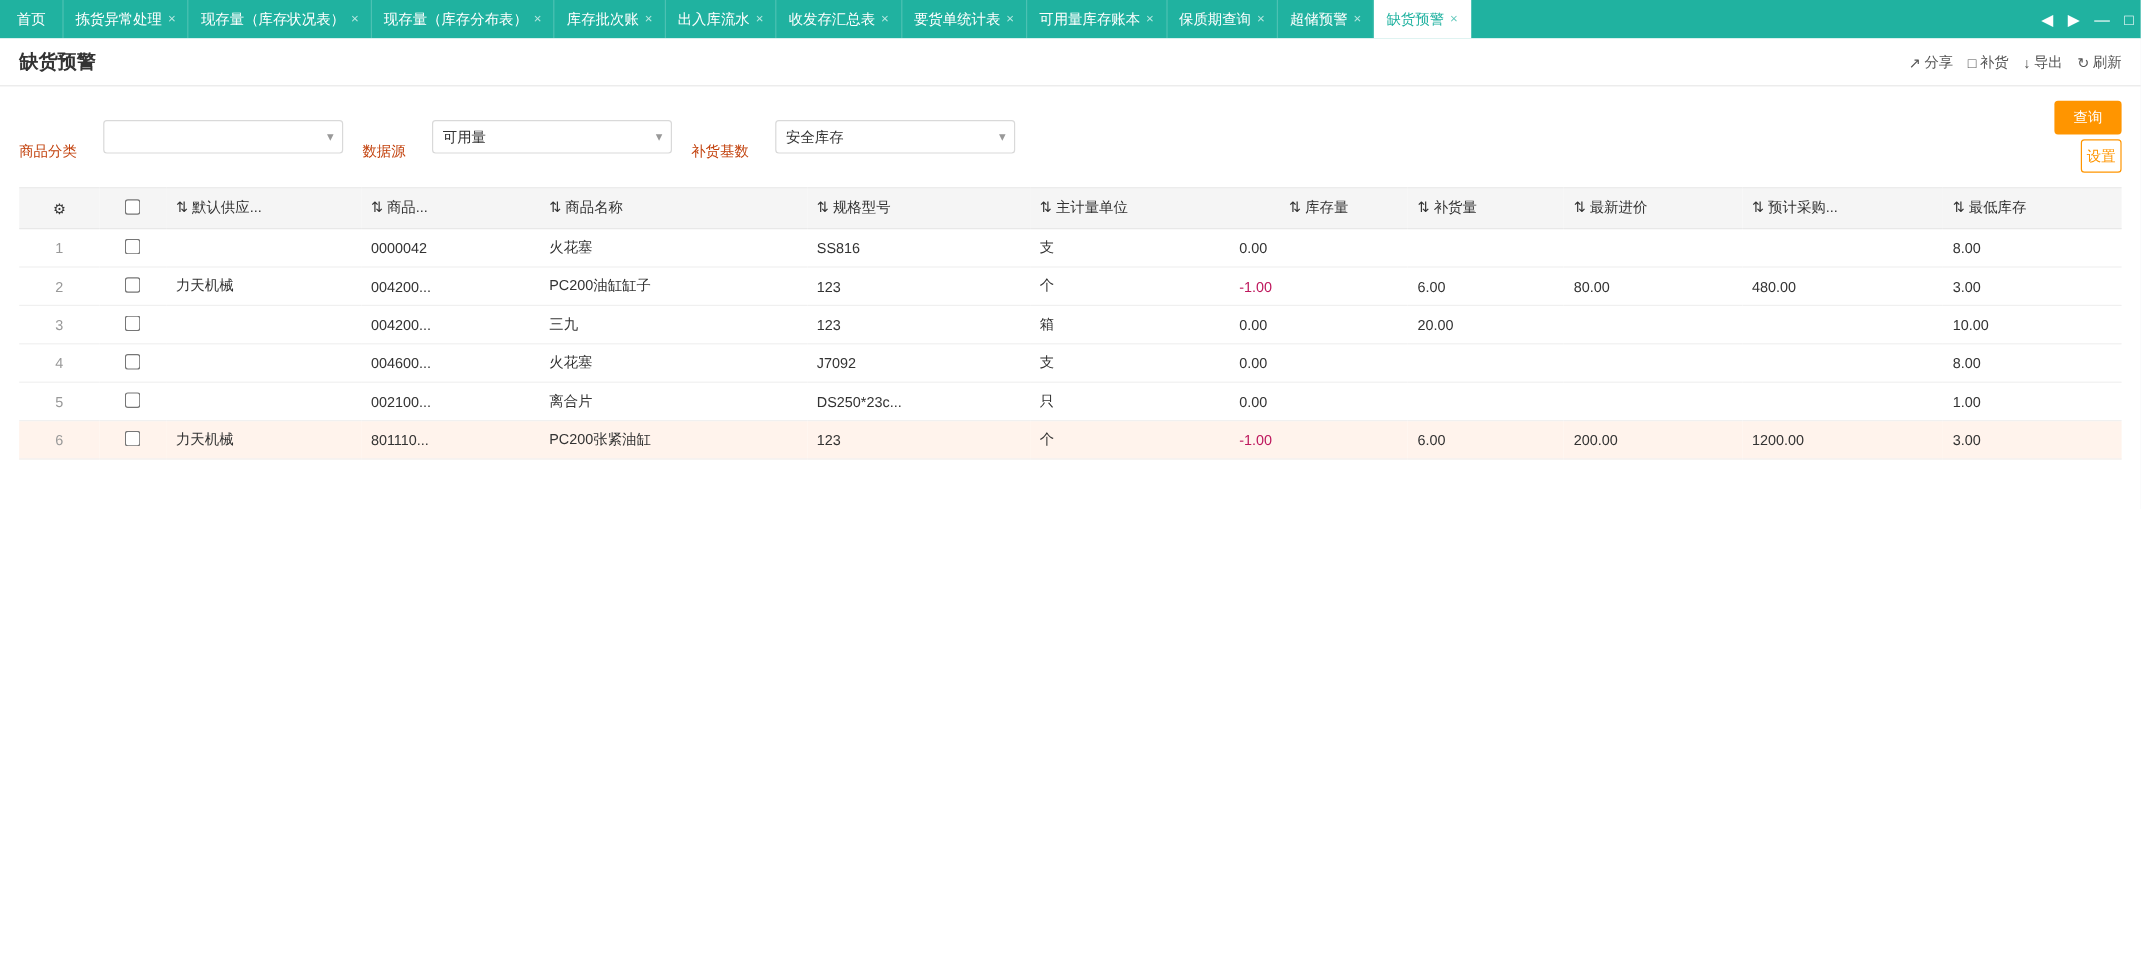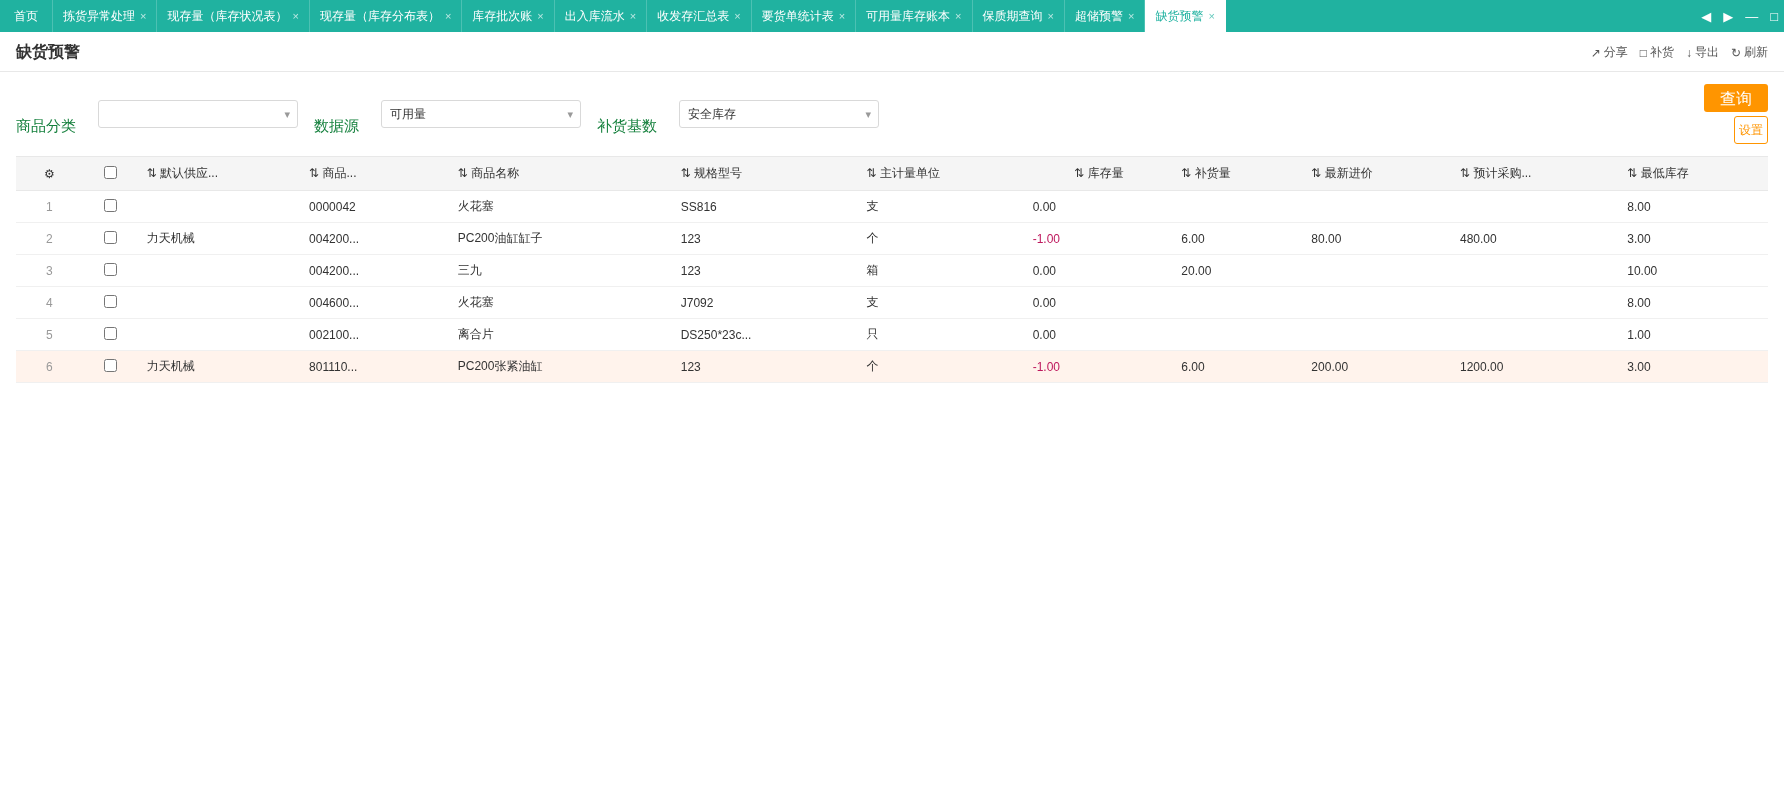--- a/index.html
+++ b/index.html
@@ -96,22 +96,22 @@
       padding: 12px 16px;
       gap: 16px;
       flex-wrap: wrap;
     }
     .filter-group {
       display: flex;
       align-items: center;
       gap: 6px;
     }
     .filter-label {
-      color: #15803d;
-      font-size: 15px;
+      color: #c2410c;
+      font-size: 12px;
       white-space: nowrap;
       margin-top: 25px;
     }
     .filter-select {
       border: 1px solid #d9d9d9;
       border-radius: 3px;
       padding: 4px 24px 4px 8px;
       font-size: 12px;
       appearance: none;
       background: #fff;
@@ -135,21 +135,21 @@
       color: #999;
       pointer-events: none;
       font-size: 11px;
     }
     .action-btn-primary {
       background: #ff9500;
       color: #fff;
       border: none;
       border-radius: 3px;
       padding: 5px 16px;
-      font-size: 16px;
+      font-size: 12px;
       cursor: pointer;
       height: 28px;
     }
     .action-btn-default {
       background: #fff;
       color: #ff9500;
       border: 1px solid #ff9500;
       border-radius: 3px;
       padding: 5px 4px;
       font-size: 12px;

